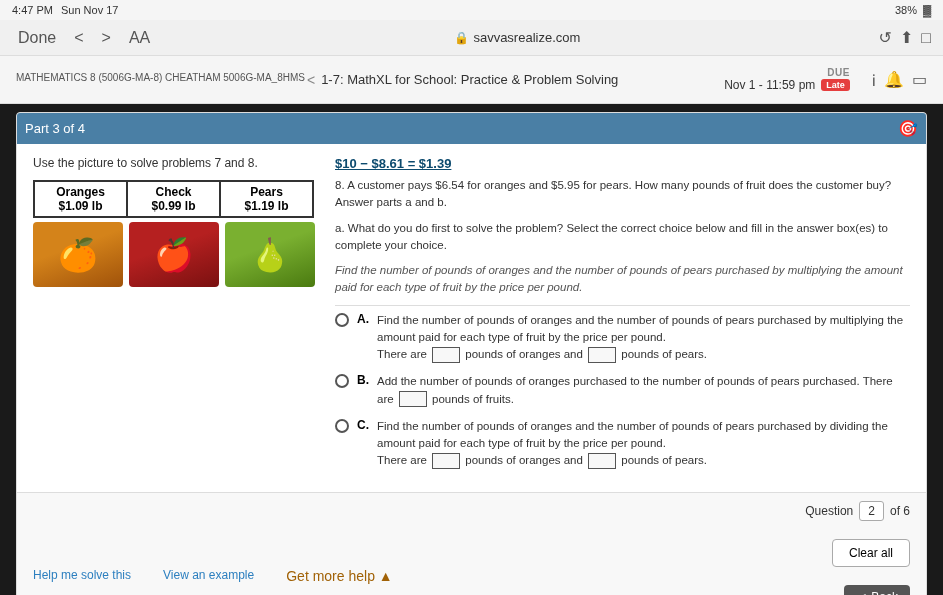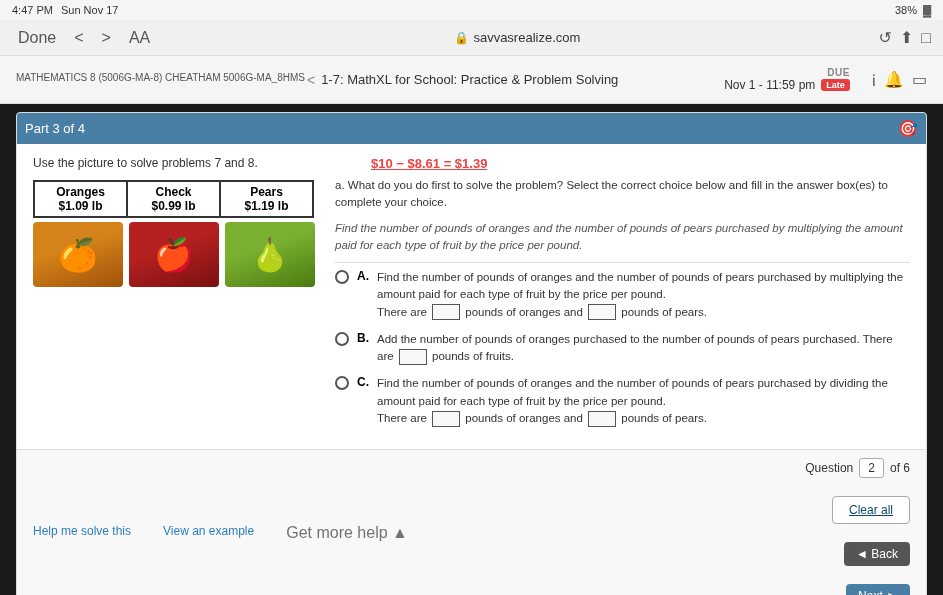--- a/index.html
+++ b/index.html
@@ -136,25 +136,24 @@
 
     .use-picture-text {
       font-size: 12px;
       color: #333;
       margin-bottom: 10px;
     }
 
     
     .equation-line {
       font-size: 13px;
-      color: #ef4444;
+      color: #0c4a6e;
       font-weight: 600;
       margin-bottom: 6px;
       text-decoration: underline;
-      margin-left: 36px;
     }
 
     
     .problem-text {
       font-size: 11.5px;
       color: #333;
       margin-bottom: 8px;
       line-height: 1.5;
     }
 
@@ -208,33 +207,32 @@
     }
 
     .bottom-links { display: flex; gap: 32px; align-items: flex-start; }
     .bottom-link {
       color: #2c7fbf;
       font-size: 12px;
       text-decoration: none;
       cursor: pointer;
       font-weight: 500;
     }
-    .get-more-help { color: #737373; font-size: 16px; cursor: pointer; }
+    .get-more-help { color: #a16207; font-size: 14px; cursor: pointer; }
 
     .bottom-right { display: flex; gap: 18px; align-items: flex-end; flex-direction: column; }
 
     .clear-btn {
       background: white;
       border: 1px solid #aaa;
       padding: 6px 16px;
       border-radius: 4px;
       font-size: 12px;
       cursor: pointer;
-      color: #0c4a6e;
-      text-decoration: underline;
+      color: #000000;
     }
 
     .check-answer-btn {
       background: #4a7fa5;
       color: white;
       border: none;
       padding: 6px 16px;
       border-radius: 4px;
       font-size: 12px;
       cursor: pointer;
@@ -438,20 +436,21 @@
           </div>
           <div class="fruit-crate crate-pears">
             <span class="crate-emoji">🍐</span>
           </div>
         </div>
       </div>
 
       <div style="flex:1;">
         <div class="equation-line">$10 − $8.61 = $1.39</div>
 
+        <p class="problem-text">8. A customer pays $6.54 for oranges and $5.95 for pears. How many pounds of fruit does the customer buy? Answer parts a and b.</p>
 
         <p class="problem-text">a. What do you do first to solve the problem? Select the correct choice below and fill in the answer box(es) to complete your choice.</p>
 
         <p class="problem-text" style="font-style:italic; color:#555;">Find the number of pounds of oranges and the number of pounds of pears purchased by multiplying the amount paid for each type of fruit by the price per pound.</p>
 
         <hr class="section-divider">
 
         <div class="choice-row">
           <div class="radio-circle"></div>
           <span class="choice-letter">A.</span>

